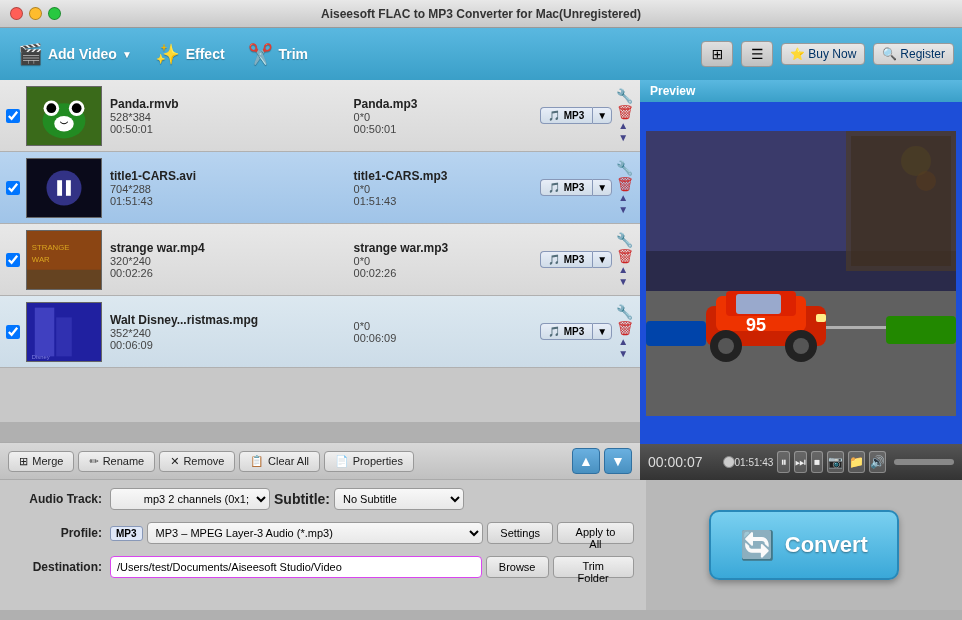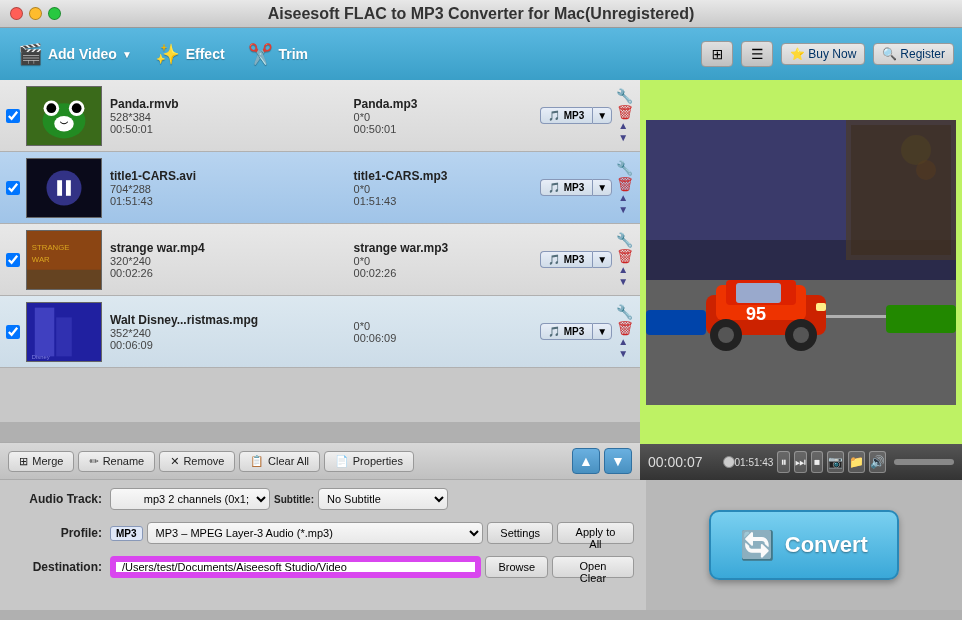--- a/index.html
+++ b/index.html
@@ -31,21 +31,21 @@
     .win-btn {
       width: 13px;
       height: 13px;
       border-radius: 50%;
       border: 1px solid rgba(0,0,0,0.3);
     }
     .win-btn.close { background: #ff5f57; }
     .win-btn.minimize { background: #febc2e; }
     .win-btn.maximize { background: #28c840; }
     .title-text {
-      font-size: 16px;
+      font-size: 12px;
       color: #333;
       font-weight: bold;
     }
 
     
     .toolbar {
       height: 52px;
       background: linear-gradient(to bottom, #5ab8e0, #3a9fc8);
       display: flex;
       align-items: center;
@@ -268,21 +268,21 @@
       height: 22px;
       border: 1px solid #999;
       border-radius: 4px;
       background: linear-gradient(to bottom, #f8f8f8, #e8e8e8);
       padding: 0 4px;
       font-size: 11px;
     }
     .dest-input {
       width: 375px;
       height: 22px;
-      border: 6px solid #d946ef;
+      border: 1px solid #d946ef;
       border-radius: 4px;
       background: white;
       padding: 0 6px;
       font-size: 11px;
     }
     .settings-action-btn {
       padding: 3px 12px;
       background: linear-gradient(to bottom, #f0f0f0, #d8d8d8);
       border: 1px solid #999;
       border-radius: 4px;
@@ -292,21 +292,21 @@
     }
     .preview-header {
       background: linear-gradient(to bottom, #5ab8e0, #3a9fc8);
       padding: 4px 10px;
       color: white;
       font-size: 12px;
       font-weight: bold;
     }
     .preview-video {
       flex: 1;
-      background: #bef264;
+      background: #1d4ed8;
       display: flex;
       align-items: center;
       justify-content: center;
       overflow: hidden;
     }
     
     .preview-controls {
       height: 36px;
       background: linear-gradient(to bottom, #555, #333);
       display: flex;
@@ -397,21 +397,21 @@
       margin-left: 2px;
     }
     .scroll-arrow {
       font-size: 10px;
       color: #448;
       cursor: pointer;
       line-height: 1;
     }
 
     .subtitle-label {
-      font-size: 10px;
+      font-size: 14px;
       font-weight: bold;
       color: #222;
     }
 
     .mp3-format-row {
       display: flex;
       align-items: center;
       gap: 0;
     }
     .mp3-format-main {
@@ -685,20 +685,23 @@
         <span>📄</span>
         <span>Properties</span>
       </div>
       <div class="ft-separator"></div>
       <div class="ft-nav-btn">▲</div>
       <div class="ft-nav-btn">▼</div>
     </div>
   </div>
 
   <div class="full-right">
+    <div class="preview-header">
+      <span>Preview</span>
+    </div>
     <div class="preview-video">
       <svg width="310" height="285" viewBox="0 0 310 285">
 
         <rect width="310" height="285" fill="#1a1a2a"></rect>
 
         <rect x="0" y="0" width="310" height="180" fill="#2a2a4a"></rect>
 
         <rect x="0" y="0" width="310" height="120" fill="#3a3a6a"></rect>
 
         <rect x="0" y="160" width="310" height="125" fill="#606060"></rect>
@@ -776,21 +779,21 @@
         <button class="settings-action-btn">Settings</button>
         <button class="settings-action-btn">Apply to All</button>
       </div>
     </div>
 
     <div class="settings-row">
       <span class="settings-label">Destination:</span>
       <div class="settings-control">
         <input type="text" class="dest-input" value="/Users/test/Documents/Aiseesoft Studio/Video" style="">
         <button class="settings-action-btn">Browse</button>
-        <button class="settings-action-btn">Open Clear</button>
+        <button class="settings-action-btn">Trim Folder</button>
       </div>
     </div>
   </div>
 
   <div class="bottom-right-panel">
     <div class="convert-btn">
       <span class="convert-icon">🔄</span>
       <span class="convert-text">Convert</span>
     </div>
   </div>

